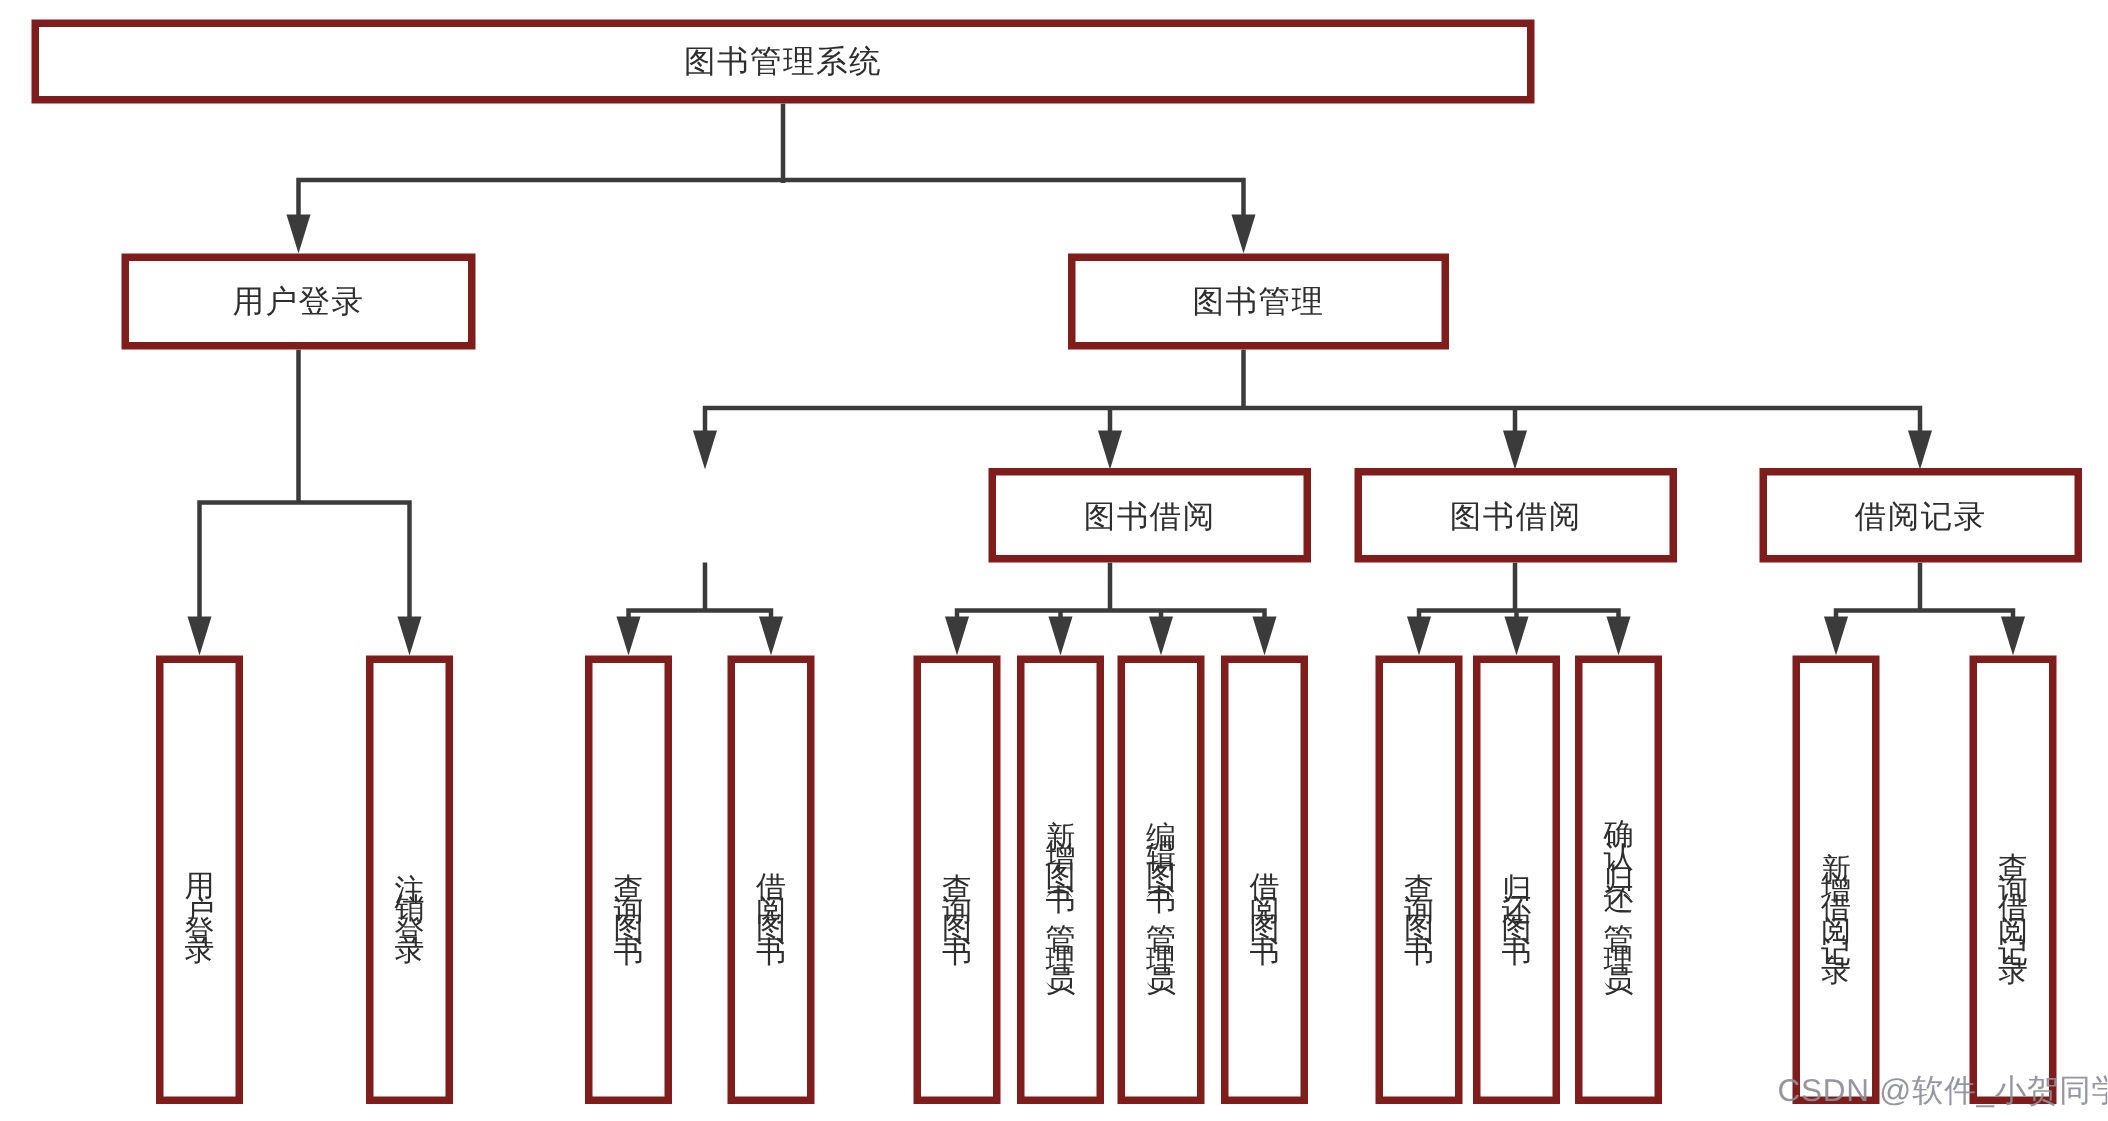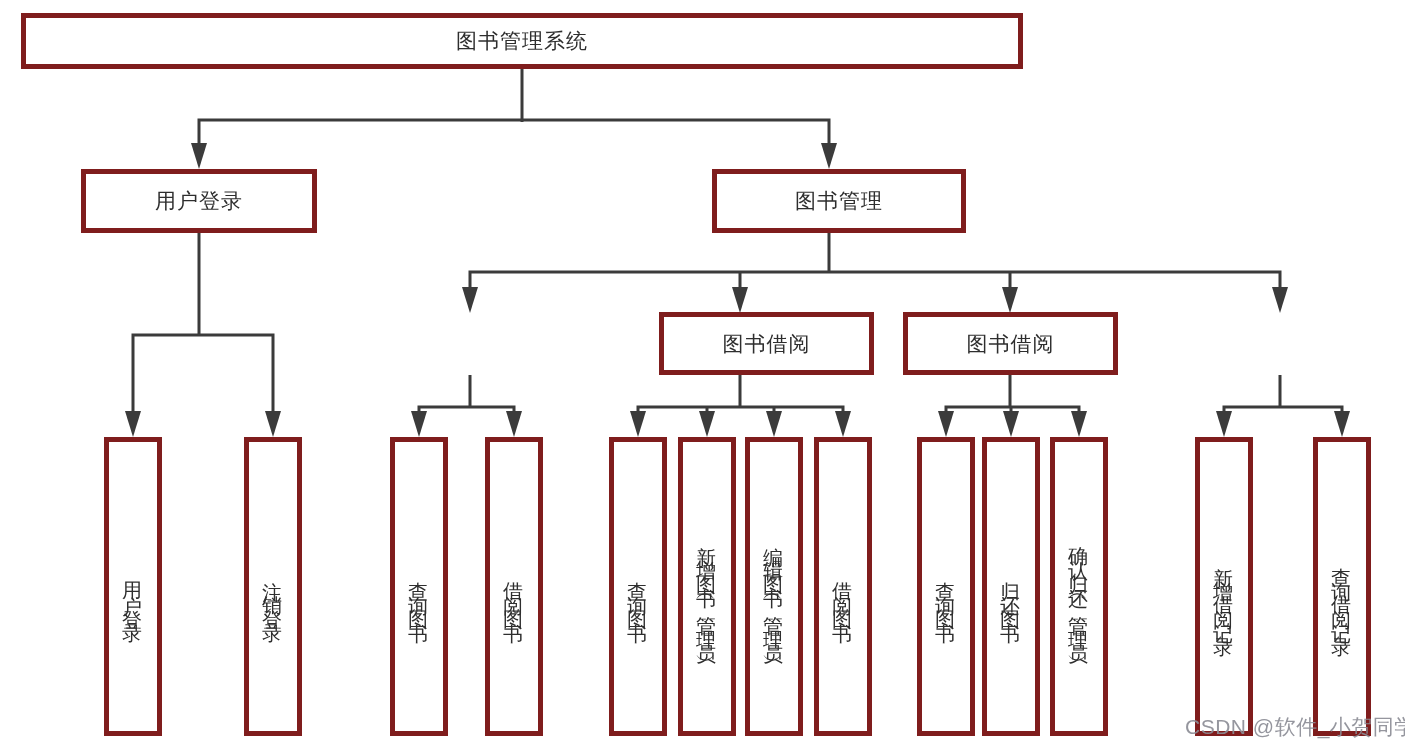--- a/index.html
+++ b/index.html
@@ -115,20 +115,23 @@
   <div id="n-book-mgmt" class="node h-node">
     <span>图书管理</span>
   </div>
 
   <div id="n-book-borrow" class="node h-node l3">
     <span>图书借阅</span>
   </div>
   <div id="n-current-borrow" class="node h-node l3">
     <span>图书借阅</span>
   </div>
+  <div id="n-borrow-record" class="node h-node l3">
+    <span>借阅记录</span>
+  </div>
 
   <div id="lf-user-login" class="node leaf">
     <span class="v-label">用户登录</span>
   </div>
   <div id="lf-logout" class="node leaf">
     <span class="v-label">注销登录</span>
   </div>
   <div id="lf-nb-query" class="node leaf">
     <span class="v-label">查询图书</span>
   </div>

